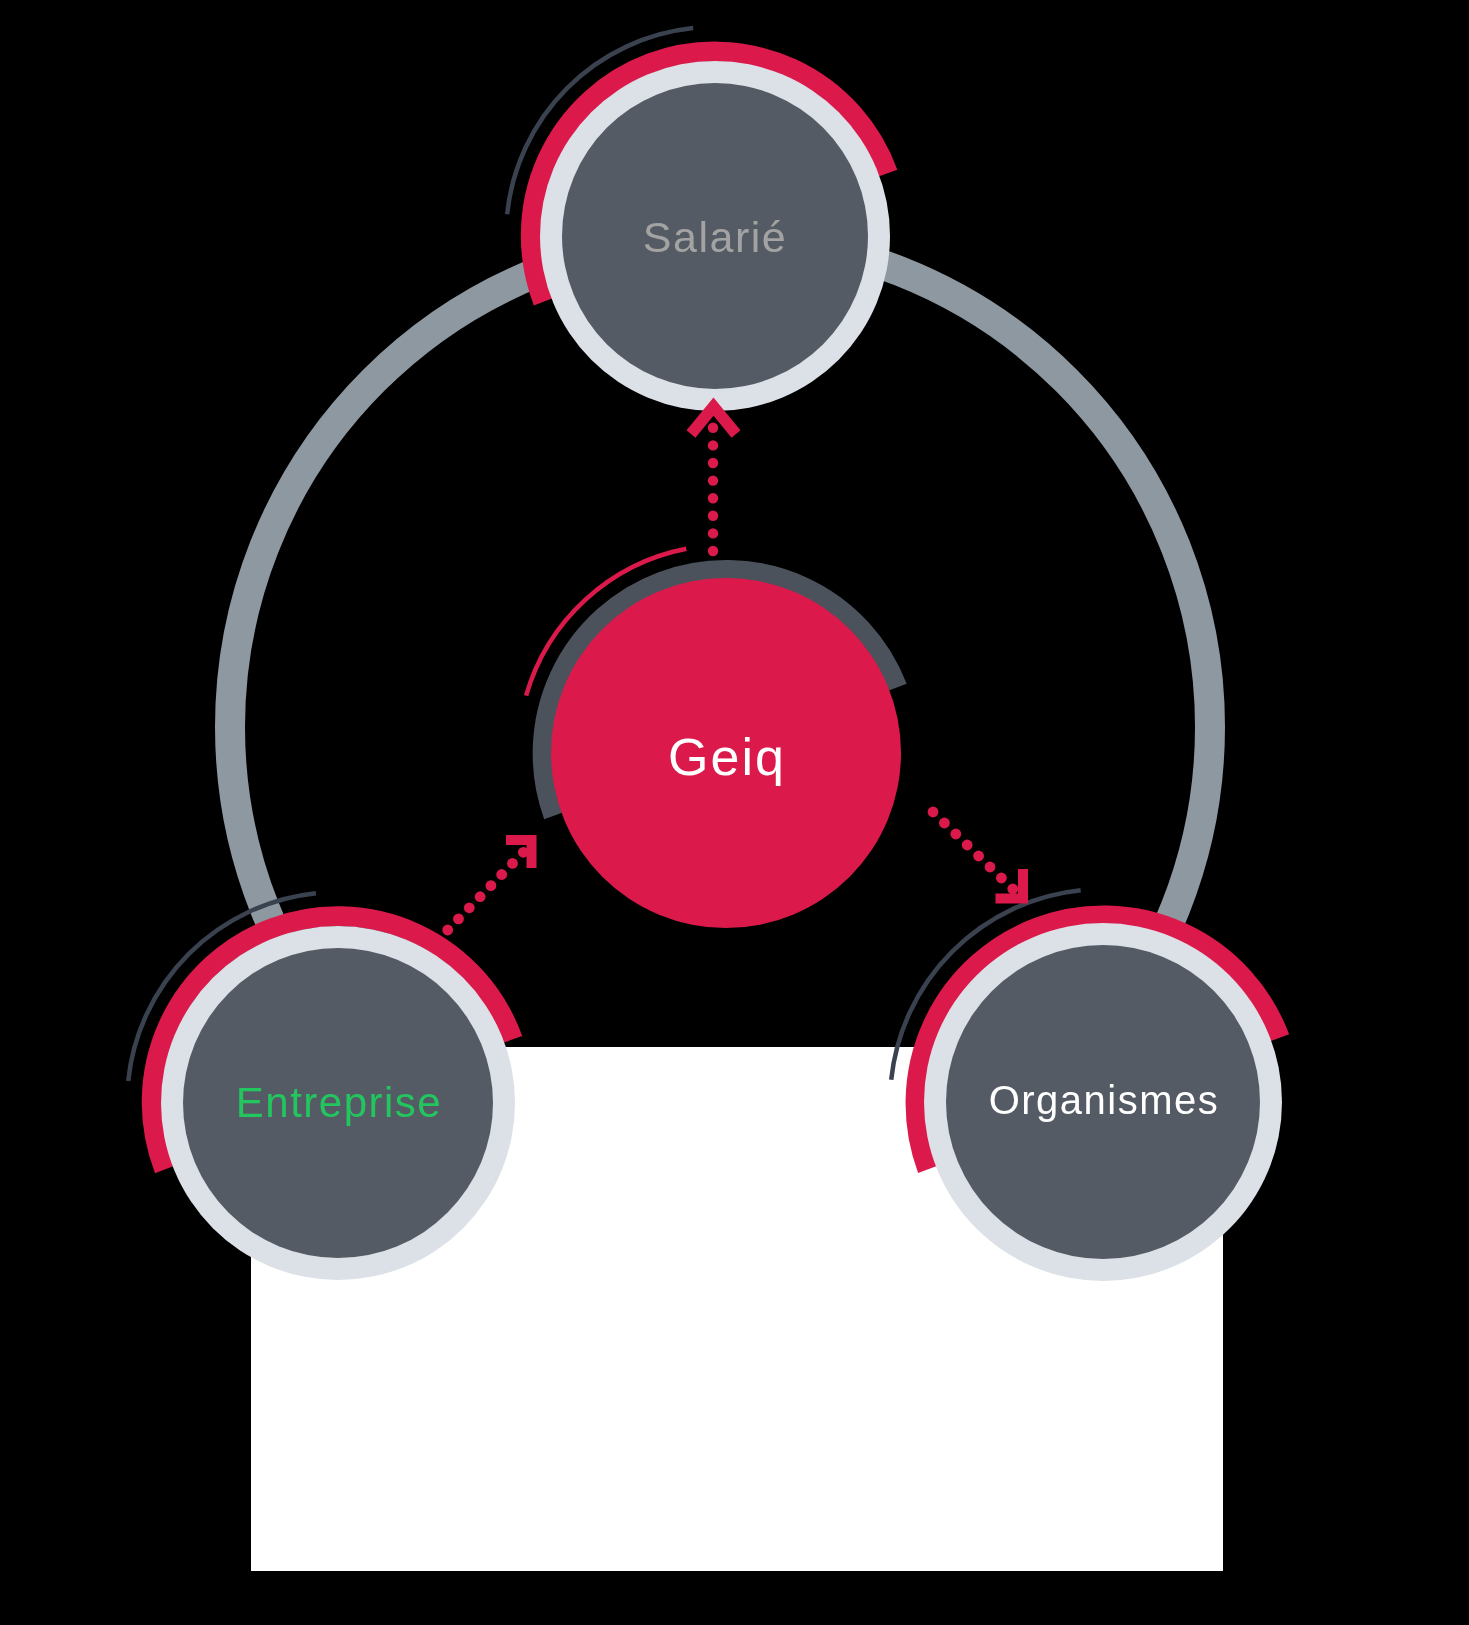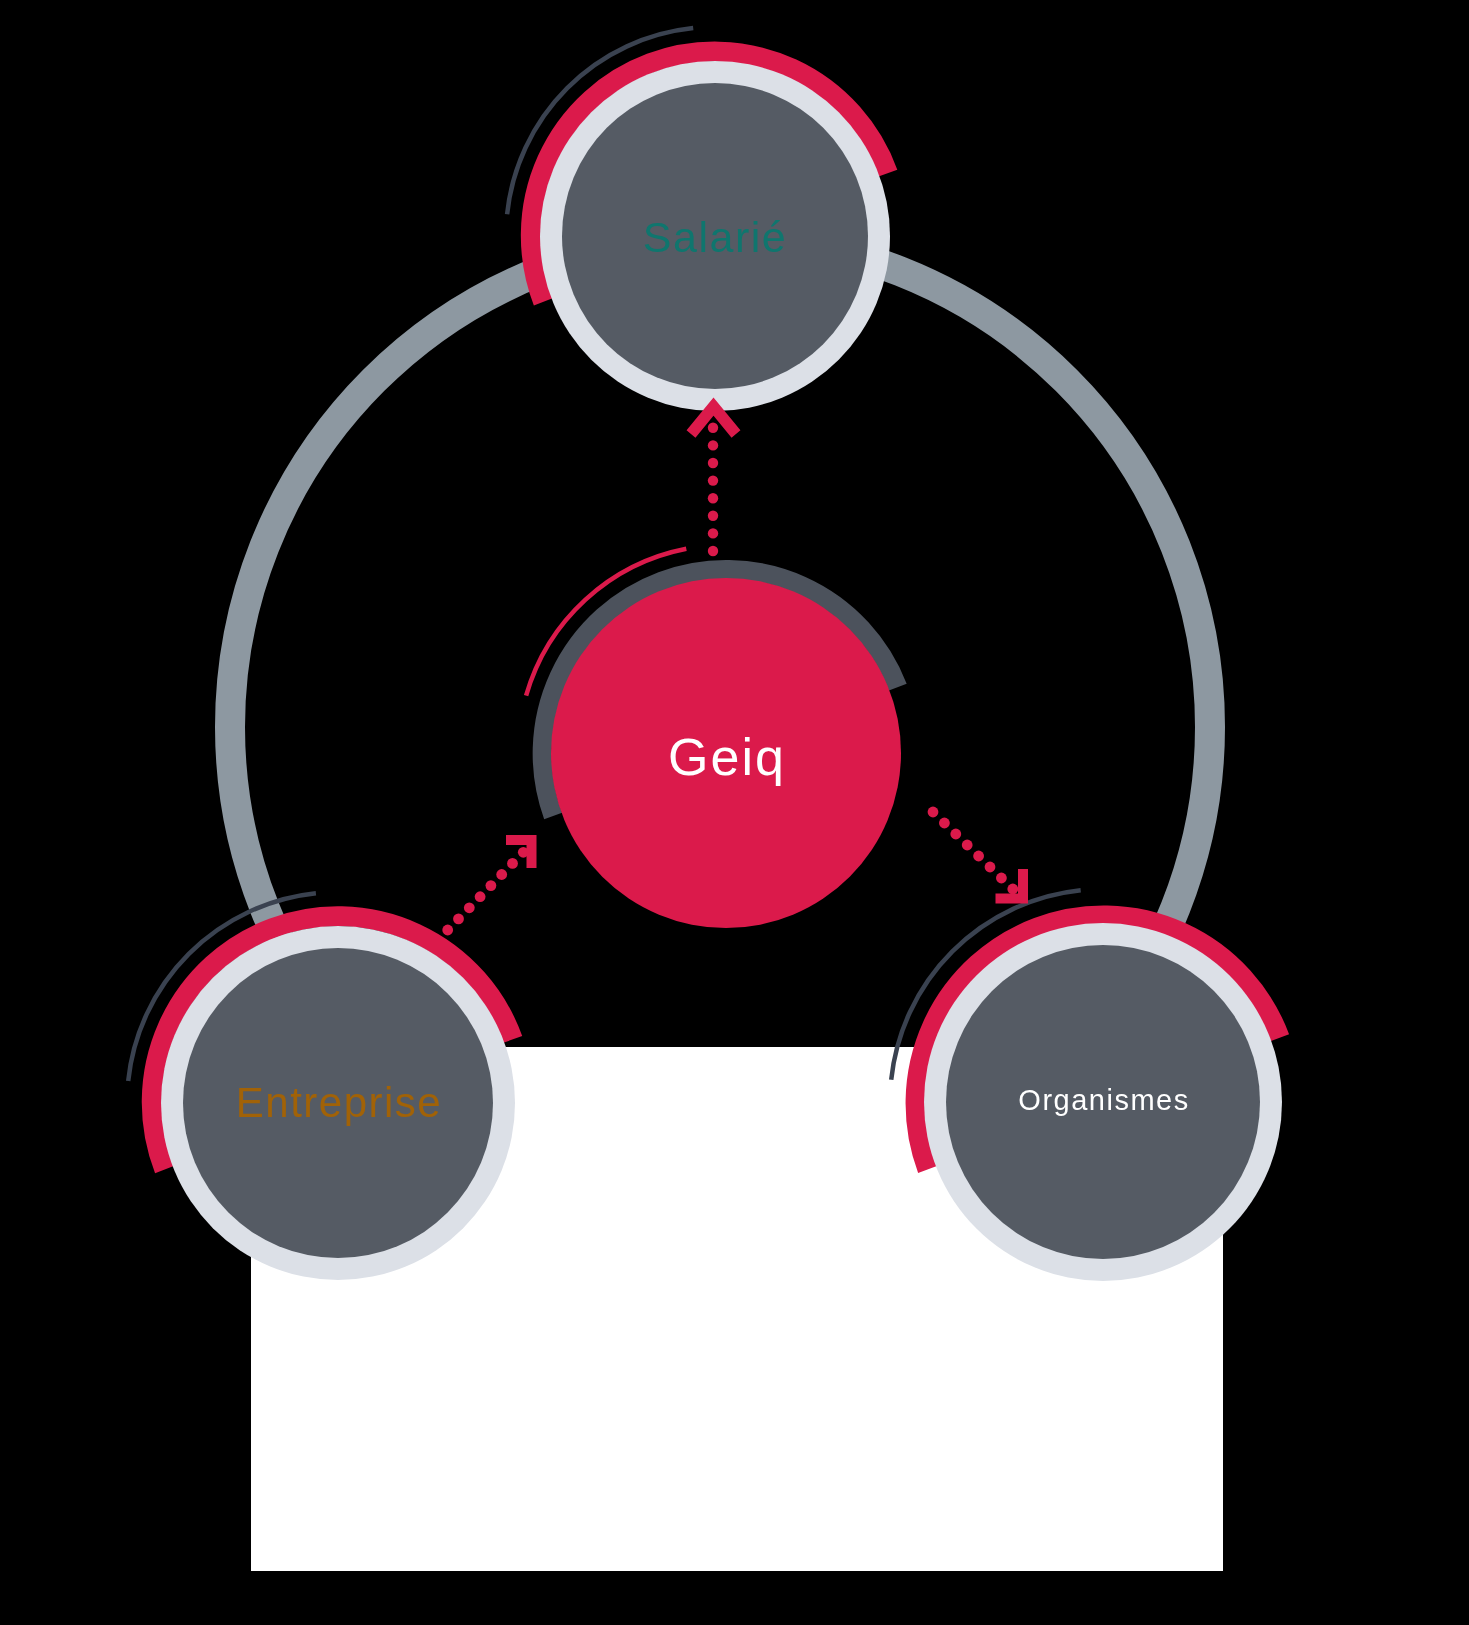--- a/index.html
+++ b/index.html
@@ -17,21 +17,21 @@
     transform: translate(-50%, -50%);
     color: #fff;
     text-align: center;
     letter-spacing: 1.5px;
     white-space: nowrap;
     font-weight: 400;
   }
   .node-label span { display: block; }
   #label-salarie    { left: 715px;  top: 237px;  font-size: 43px; }
   #label-entreprise { left: 339px;  top: 1103px; font-size: 42px; }
-  #label-organismes { left: 1104px; top: 1100px; font-size: 29px; line-height: 44px; }
+  #label-organismes { left: 1104px; top: 1100px; font-size: 40px; line-height: 44px; }
   #label-geiq       { left: 727px;  top: 757px;  font-size: 52px; letter-spacing: 2px; }
 </style>
 </head>
 <body>
 
 <div class="stage" style="background: rgb(0, 0, 0);">
   <svg id="diagram" width="1469" height="1625" viewBox="0 0 1469 1625">
       <circle cx="720" cy="727" r="490" fill="none" stroke="#8D98A1" stroke-width="30"></circle>
       <rect x="251" y="1047" width="972" height="524" fill="#FFFFFF"></rect>
       <g>
@@ -85,24 +85,24 @@
         <circle cx="955.8" cy="834.0" r="5.4" fill="#DB1A4B"></circle>
         <circle cx="967.2" cy="845.0" r="5.4" fill="#DB1A4B"></circle>
         <circle cx="978.6" cy="856.0" r="5.4" fill="#DB1A4B"></circle>
         <circle cx="990.0" cy="867.0" r="5.4" fill="#DB1A4B"></circle>
         <circle cx="1001.4" cy="878.0" r="5.4" fill="#DB1A4B"></circle>
         <circle cx="1012.8" cy="889.0" r="5.4" fill="#DB1A4B"></circle>
         <polyline points="995.5,898.5 1023,898.5 1023,869" fill="none" stroke="#DB1A4B" stroke-width="10" stroke-linejoin="miter"></polyline>
       </g>
     </svg>
 
-  <div class="node-label" id="label-salarie" style="color: #0f766e;">
+  <div class="node-label" id="label-salarie" style="color: #a3a3a3;">
     <span>Salarié</span>
   </div>
-  <div class="node-label" id="label-entreprise" style="color: #a16207;">
+  <div class="node-label" id="label-entreprise" style="color: #22c55e;">
     <span>Entreprise</span>
   </div>
   <div class="node-label" id="label-organismes" style="color: rgb(255, 255, 255);">
     <span>Organismes</span>
   </div>
   <div class="node-label" id="label-geiq" style="color: rgb(255, 255, 255);">
     <span>Geiq</span>
   </div>
 </div>
 

